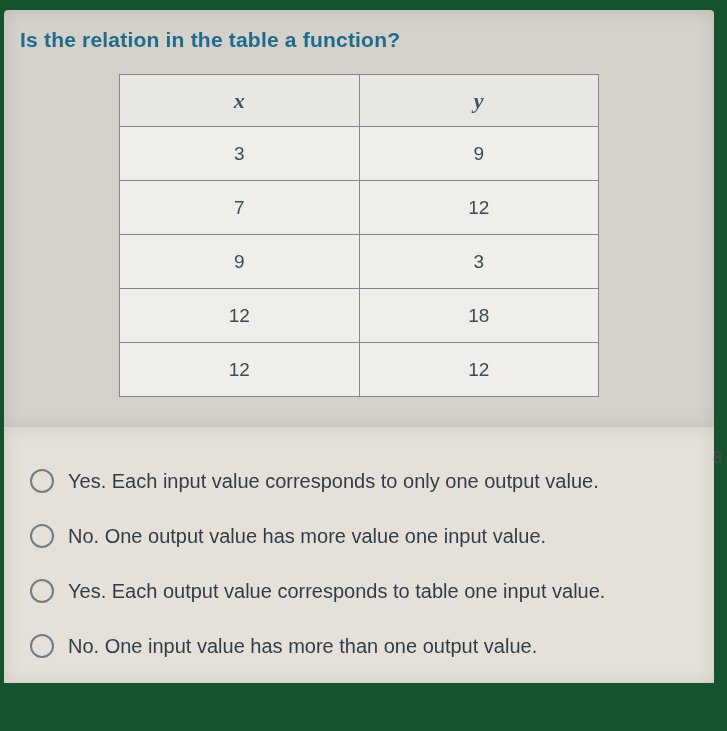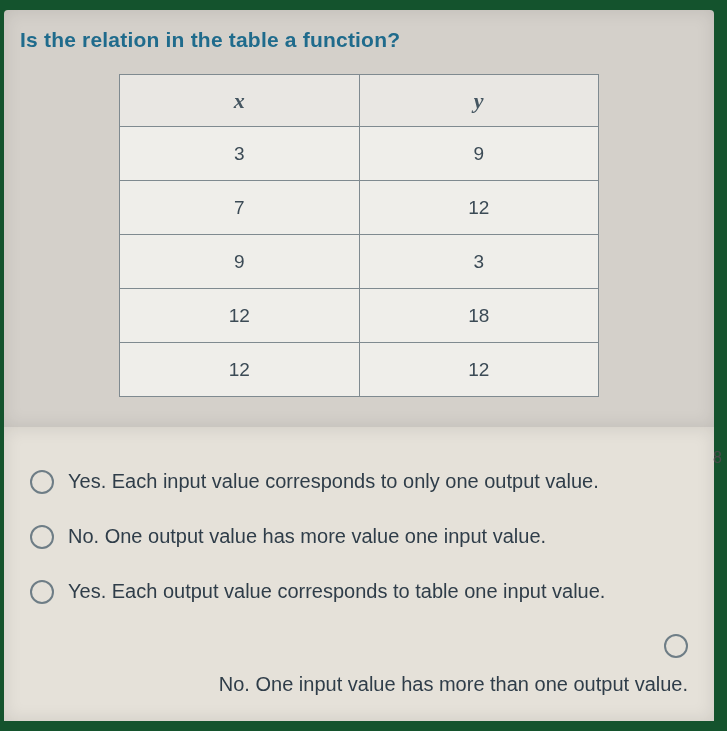--- a/index.html
+++ b/index.html
@@ -68,26 +68,26 @@
   }
   .side-num {
     position: absolute;
     right: -8px;
     top: 22px;
     color: #4a4a4a;
     font-size: 16px;
   }
   .option {
     display: flex;
-    align-items: flex-end;
+    align-items: flex-start;
     gap: 14px;
     margin-bottom: 30px;
     cursor: pointer;
   }
-  .option:last-child { margin-bottom: 0; flex-direction: column; }
+  .option:last-child { margin-bottom: 0; }
   .radio {
     width: 24px;
     height: 24px;
     border: 2px solid #6e7d86;
     border-radius: 50%;
     flex: 0 0 auto;
     background: #e5e1d9;
   }
   .opt-text {
     color: #2f3d49;

